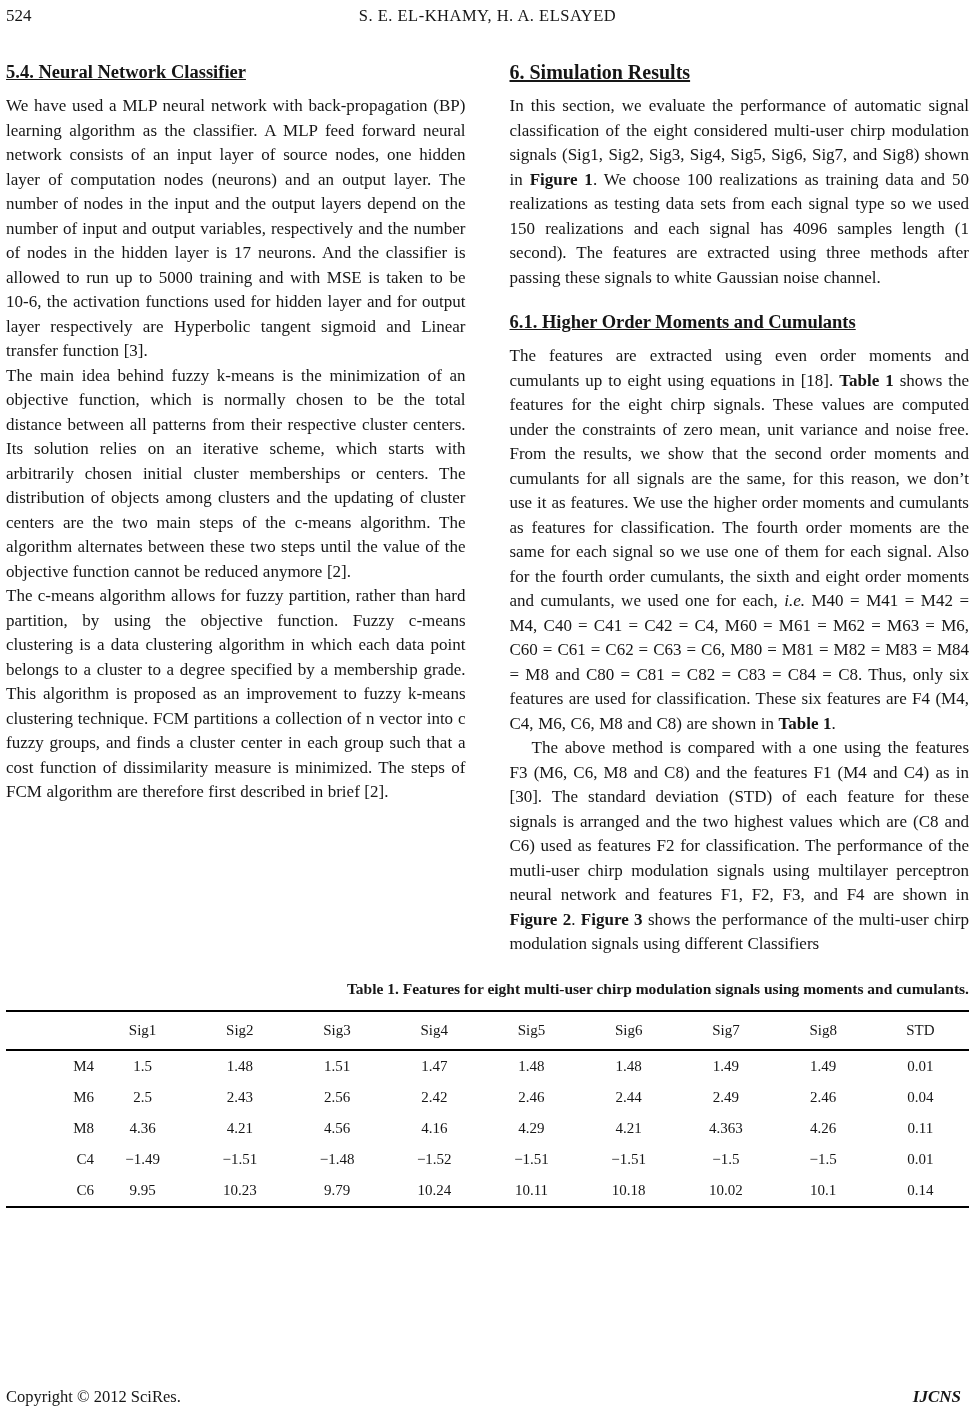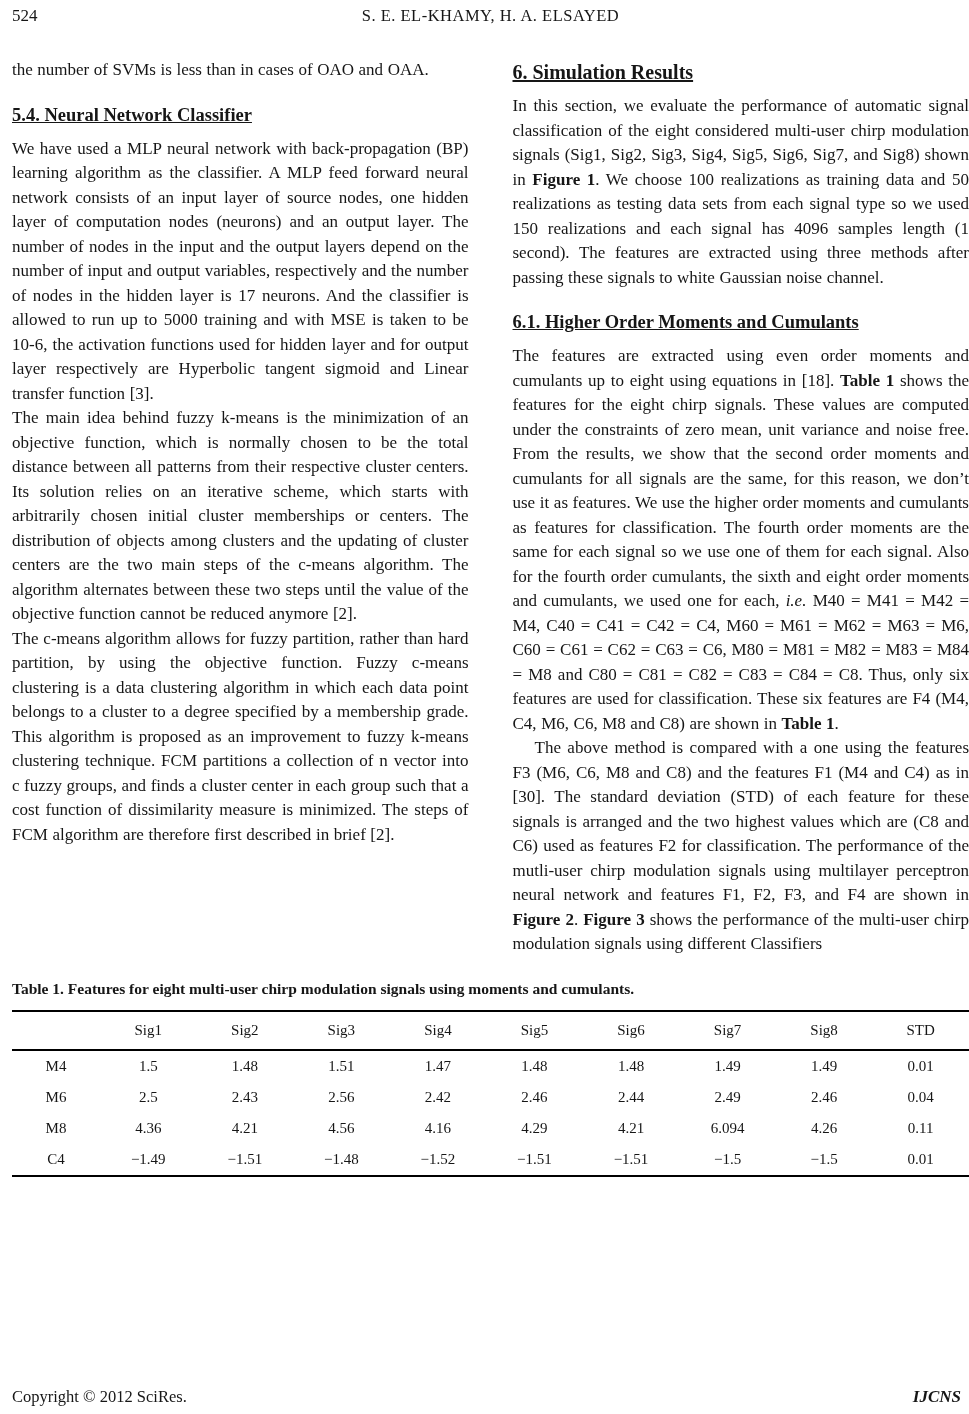--- a/index.html
+++ b/index.html
@@ -7,21 +7,20 @@
     width: 969px; height: 1414px;
     background: #ffffff; color: #161616;
     font-family: "Liberation Serif", serif;
     position: relative; overflow: hidden;
     -webkit-font-smoothing: antialiased;
   }
   .page {
     position: absolute; inset: 0;
     padding: 6px 0 0 6px;
     box-sizing: border-box;
-    margin-left: 6px;
   }
   
   .pagehead { position: relative; height: 24px; }
   .page-number { position: absolute; left: 0; top: 0; font-size: 17px; }
   .running-head {
     position: absolute; left: 0; right: 0; top: 0;
     text-align: center; font-size: 16.5px; letter-spacing: 0.5px;
   }
   
   .columns { display: flex; gap: 44px; margin-top: 28px; }
@@ -37,36 +36,36 @@
     margin: 21px 0 10px 0;
     font-size: 18.5px; line-height: 23px; font-weight: bold; text-decoration: underline;
   }
   h2.sec.lvl1 { font-size: 20px; }
   .col > h2.sec:first-child { margin-top: 3px; }
   b { font-weight: bold; }
   i { font-style: italic; }
   
   .tableblock { margin-top: 23px; }
   .caption {
-    text-align: left; font-weight: bold;
+    text-align: right; font-weight: bold;
     font-size: 15.5px; margin-bottom: 12px;
   }
   table.datatable {
     width: 100%; border-collapse: collapse; table-layout: fixed;
     font-size: 15px;
     border-top: 2px solid #000; border-bottom: 2px solid #000;
   }
   table.datatable thead tr { border-bottom: 2px solid #000; }
   table.datatable th, table.datatable td {
     font-weight: normal; text-align: center; vertical-align: middle;
     padding: 0;
   }
   table.datatable thead th { height: 37px; }
   table.datatable tbody th, table.datatable tbody td { height: 31px; }
-  table.datatable th:first-child { width: 88px; }
+  table.datatable th:first-child { width: 88px; text-align: right; }
   
   .pagefoot {
     position: absolute; left: 6px; right: 8px; bottom: 7px;
     display: flex; justify-content: space-between; align-items: center;
     font-size: 16.5px;
   }
   .journal { font-weight: bold; font-style: italic; font-size: 17px; }
 </style>
 </head>
 <body>
@@ -74,21 +73,20 @@
 <div class="page">
 
   <div class="pagehead">
     <span class="page-number">524</span>
     <span class="running-head">S. E. EL-KHAMY, H. A. ELSAYED</span>
   </div>
 
   <div class="columns">
 
     <div class="col">
-      <p class="body-par"><span>the number of SVMs is less than in cases of OAO and OAA.</span></p>
 
       <h2 class="sec">5.4. Neural Network Classifier</h2>
       <p class="body-par"><span>We have used a MLP neural network with back-propagation (BP) learning algorithm as the classifier. A MLP feed forward neural network consists of an input layer of source nodes, one hidden layer of computation nodes (neurons) and an output layer. The number of nodes in the input and the output layers depend on the number of input and output variables, respectively and the number of nodes in the hidden layer is 17 neurons. And the classifier is allowed to run up to 5000 training and with MSE is taken to be 10-6, the activation functions used for hidden layer and for output layer respectively are Hyperbolic tangent sigmoid and Linear transfer function [3].</span></p>
 
       <p class="body-par"><span>The main idea behind fuzzy k-means is the minimization of an objective function, which is normally chosen to be the total distance between all patterns from their respective cluster centers. Its solution relies on an iterative scheme, which starts with arbitrarily chosen initial cluster memberships or centers. The distribution of objects among clusters and the updating of cluster centers are the two main steps of the c-means algorithm. The algorithm alternates between these two steps until the value of the objective function cannot be reduced anymore [2].</span></p>
 
       <p class="body-par"><span>The c-means algorithm allows for fuzzy partition, rather than hard partition, by using the objective function. Fuzzy c-means clustering is a data clustering algorithm in which each data point belongs to a cluster to a degree specified by a membership grade. This algorithm is proposed as an improvement to fuzzy k-means clustering technique. FCM partitions a collection of n vector into c fuzzy groups, and finds a cluster center in each group such that a cost function of dissimilarity measure is minimized. The steps of FCM algorithm are therefore first described in brief [2].</span></p>
     </div>
 
     <div class="col">
@@ -145,36 +143,48 @@
             <td>0.04</td>
           </tr>
           <tr>
             <th>M8</th>
             <td>4.36</td>
             <td>4.21</td>
             <td>4.56</td>
             <td>4.16</td>
             <td>4.29</td>
             <td>4.21</td>
-            <td>6.094</td>
+            <td>4.363</td>
             <td>4.26</td>
             <td>0.11</td>
           </tr>
           <tr>
             <th>C4</th>
             <td>−1.49</td>
             <td>−1.51</td>
             <td>−1.48</td>
             <td>−1.52</td>
             <td>−1.51</td>
             <td>−1.51</td>
             <td>−1.5</td>
             <td>−1.5</td>
             <td>0.01</td>
           </tr>
+          <tr>
+            <th>C6</th>
+            <td>9.95</td>
+            <td>10.23</td>
+            <td>9.79</td>
+            <td>10.24</td>
+            <td>10.11</td>
+            <td>10.18</td>
+            <td>10.02</td>
+            <td>10.1</td>
+            <td>0.14</td>
+          </tr>
         </tbody>
     </table>
   </div>
 
   <div class="pagefoot">
     <span>Copyright © 2012 SciRes.</span>
     <span class="journal">IJCNS</span>
   </div>
 
 </div>

